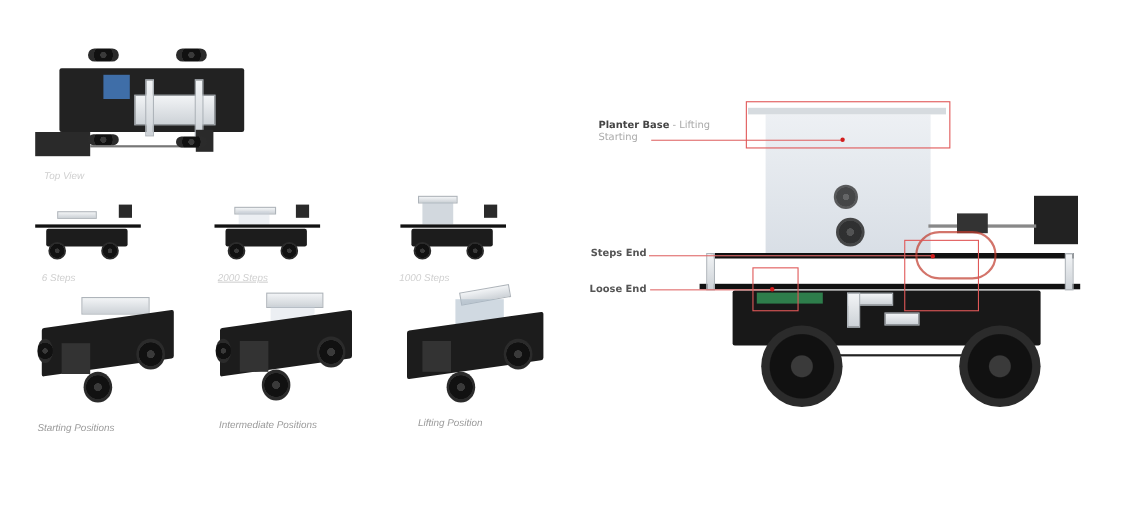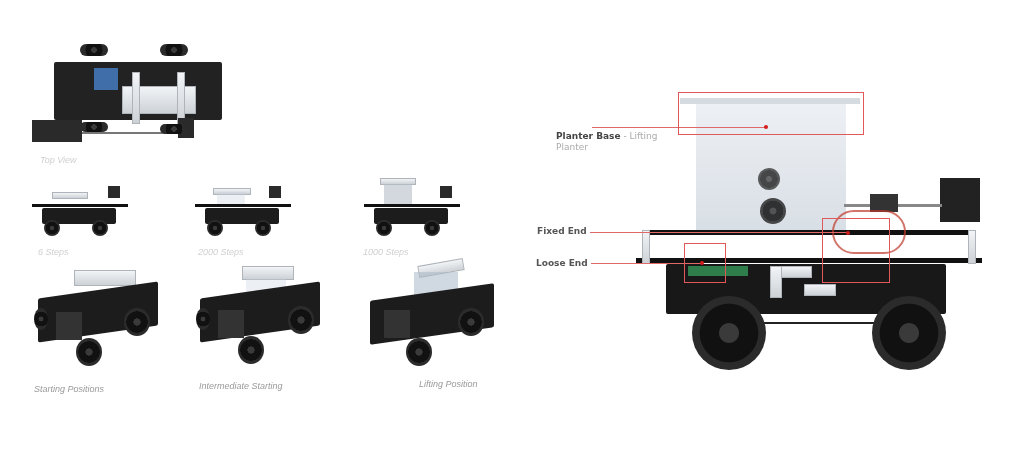--- a/index.html
+++ b/index.html
@@ -52,21 +52,21 @@
 
 <div class="abs" style="left:193px;top:182px;width:100px;height:60px;">
   <div class="plate" style="left:20px;top:6px;width:36px;height:5px;"></div>
   <div class="ghost" style="left:24px;top:10px;width:28px;height:12px;"></div>
   <div class="rail" style="left:2px;top:22px;width:96px;"></div>
   <div class="motor" style="left:76px;top:4px;width:12px;height:12px;"></div>
   <div class="chassis" style="left:12px;top:26px;width:74px;height:16px;"></div>
   <div class="wheel" style="left:14px;top:38px;width:16px;height:16px;"></div>
   <div class="wheel" style="left:62px;top:38px;width:16px;height:16px;"></div>
 </div>
-<div class="caption faint" style="left:198px;top:247px;">2000 Steps</div>
+<div class="caption faint" style="left:198px;top:247px;text-decoration:underline;">2000 Steps</div>
 
 <div class="abs" style="left:362px;top:176px;width:100px;height:66px;">
   <div class="plate" style="left:18px;top:2px;width:34px;height:5px;"></div>
   <div class="ghost" style="left:22px;top:8px;width:28px;height:20px;background:rgba(180,190,200,0.6);"></div>
   <div class="rail" style="left:2px;top:28px;width:96px;"></div>
   <div class="motor" style="left:78px;top:10px;width:12px;height:12px;"></div>
   <div class="chassis" style="left:12px;top:32px;width:74px;height:16px;"></div>
   <div class="wheel" style="left:14px;top:44px;width:16px;height:16px;"></div>
   <div class="wheel" style="left:62px;top:44px;width:16px;height:16px;"></div>
 </div>
@@ -84,31 +84,31 @@
 
 <div class="abs" style="left:196px;top:266px;width:130px;height:100px;">
   <div class="plate" style="left:46px;top:0px;width:50px;height:12px;"></div>
   <div class="ghost" style="left:50px;top:12px;width:40px;height:14px;"></div>
   <div class="chassis" style="left:4px;top:24px;width:120px;height:44px;transform:skewY(-8deg);"></div>
   <div class="motor" style="left:22px;top:44px;width:26px;height:28px;background:#333;"></div>
   <div class="wheel" style="left:0px;top:42px;width:14px;height:22px;"></div>
   <div class="wheel" style="left:92px;top:40px;width:26px;height:28px;"></div>
   <div class="wheel" style="left:42px;top:70px;width:26px;height:28px;"></div>
 </div>
-<div class="caption" style="left:199px;top:381px;">Intermediate Starting</div>
+<div class="caption" style="left:199px;top:381px;">Intermediate Positions</div>
 
 <div class="abs" style="left:364px;top:262px;width:135px;height:104px;">
   <div class="plate" style="left:54px;top:0px;width:44px;height:10px;transform:rotate(-10deg);"></div>
   <div class="ghost" style="left:50px;top:10px;width:44px;height:26px;background:rgba(170,185,200,0.55);"></div>
   <div class="chassis" style="left:6px;top:30px;width:124px;height:44px;transform:skewY(-8deg);"></div>
   <div class="motor" style="left:20px;top:48px;width:26px;height:28px;background:#333;"></div>
   <div class="wheel" style="left:94px;top:46px;width:26px;height:28px;"></div>
   <div class="wheel" style="left:42px;top:76px;width:26px;height:28px;"></div>
 </div>
-<div class="caption" style="left:380px;top:379px;margin-left:39px;">Lifting Position</div>
+<div class="caption" style="left:380px;top:379px;">Lifting Position</div>
 
 <div class="abs" style="left:636px;top:88px;width:360px;height:285px;">
 
   <div class="ghost" style="left:44px;top:10px;width:180px;height:6px;background:rgba(210,215,220,0.9);"></div>
   <div class="ghost" style="left:60px;top:16px;width:150px;height:130px;background:linear-gradient(rgba(215,222,230,0.45),rgba(190,200,212,0.6));"></div>
   <div class="wheel" style="left:122px;top:80px;width:22px;height:22px;opacity:0.75;"></div>
   <div class="wheel" style="left:124px;top:110px;width:26px;height:26px;opacity:0.85;"></div>
 
   <div class="motor" style="left:304px;top:90px;width:40px;height:44px;background:#222;"></div>
   <div class="rail" style="left:208px;top:116px;width:98px;height:3px;background:#888;"></div>
@@ -125,30 +125,30 @@
   <div class="abs" style="left:52px;top:178px;width:60px;height:10px;background:#2e7d4b;"></div>
   <div class="plate" style="left:134px;top:178px;width:40px;height:10px;"></div>
   <div class="plate" style="left:134px;top:178px;width:10px;height:30px;"></div>
   <div class="plate" style="left:168px;top:196px;width:30px;height:10px;"></div>
   <div class="rail" style="left:90px;top:234px;width:150px;height:2px;background:#222;"></div>
 
   <div class="wheel" style="left:56px;top:208px;width:74px;height:74px;"></div>
   <div class="wheel" style="left:236px;top:208px;width:74px;height:74px;"></div>
 </div>
 
-<div class="label" style="left:556px;top:109px;margin-top:22px;">
+<div class="label" style="left:544px;top:109px;">
   <b>Planter  Base</b><span class="light"> - </span><span class="light">Lifting</span><br>
-  <span class="light">Planter</span>
+  <span class="light">Starting</span>
 </div>
 <div class="rline" style="left:592px;top:127px;width:174px;"></div>
 <div class="rbox" style="left:678px;top:92px;width:184px;height:41px;"></div>
 <div class="rdot" style="left:764px;top:125px;"></div>
 
 <div class="label" style="left:537px;top:226px;font-weight:bold;color:#555;">
-  <span>Fixed End</span>
+  <span>Steps End</span>
 </div>
 <div class="rline" style="left:590px;top:232px;width:258px;"></div>
 <div class="rbox" style="left:822px;top:218px;width:66px;height:63px;"></div>
 <div class="rdot" style="left:846px;top:231px;"></div>
 
 <div class="label" style="left:536px;top:258px;font-weight:bold;color:#555;">
   <span>Loose End</span>
 </div>
 <div class="rline" style="left:591px;top:263px;width:112px;"></div>
 <div class="rbox" style="left:684px;top:243px;width:40px;height:38px;"></div>

